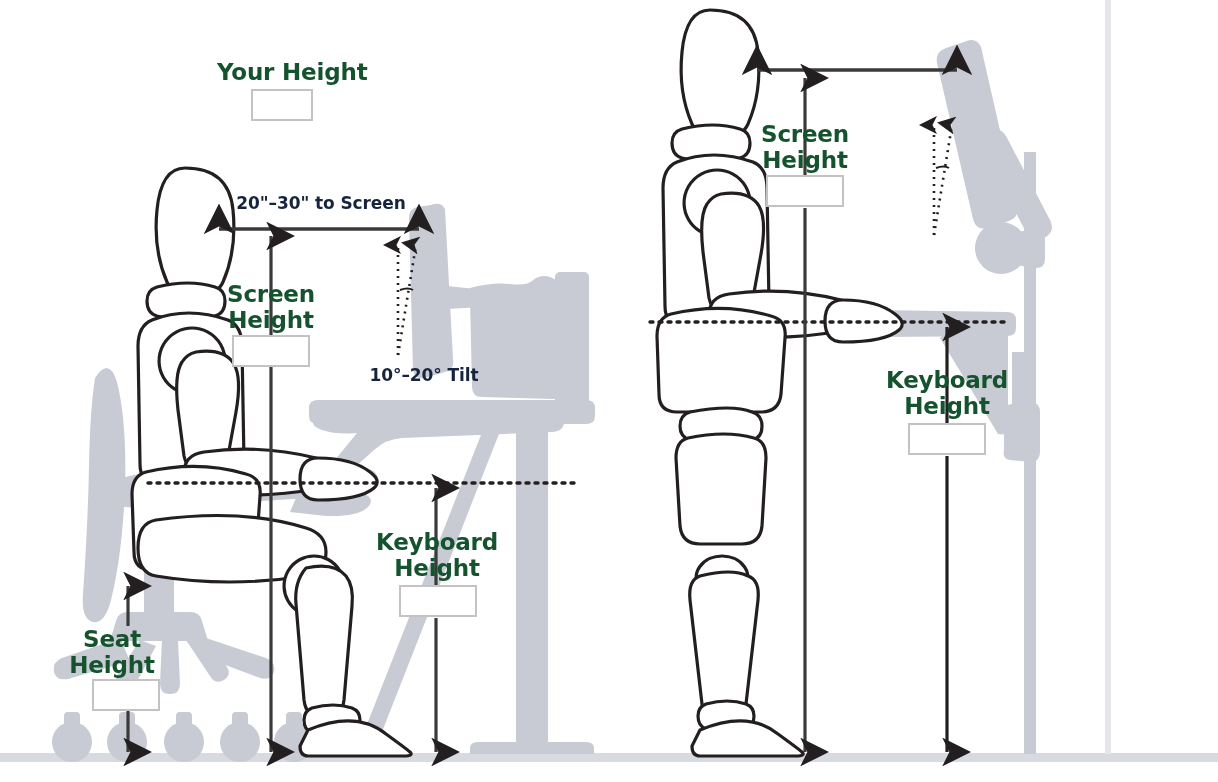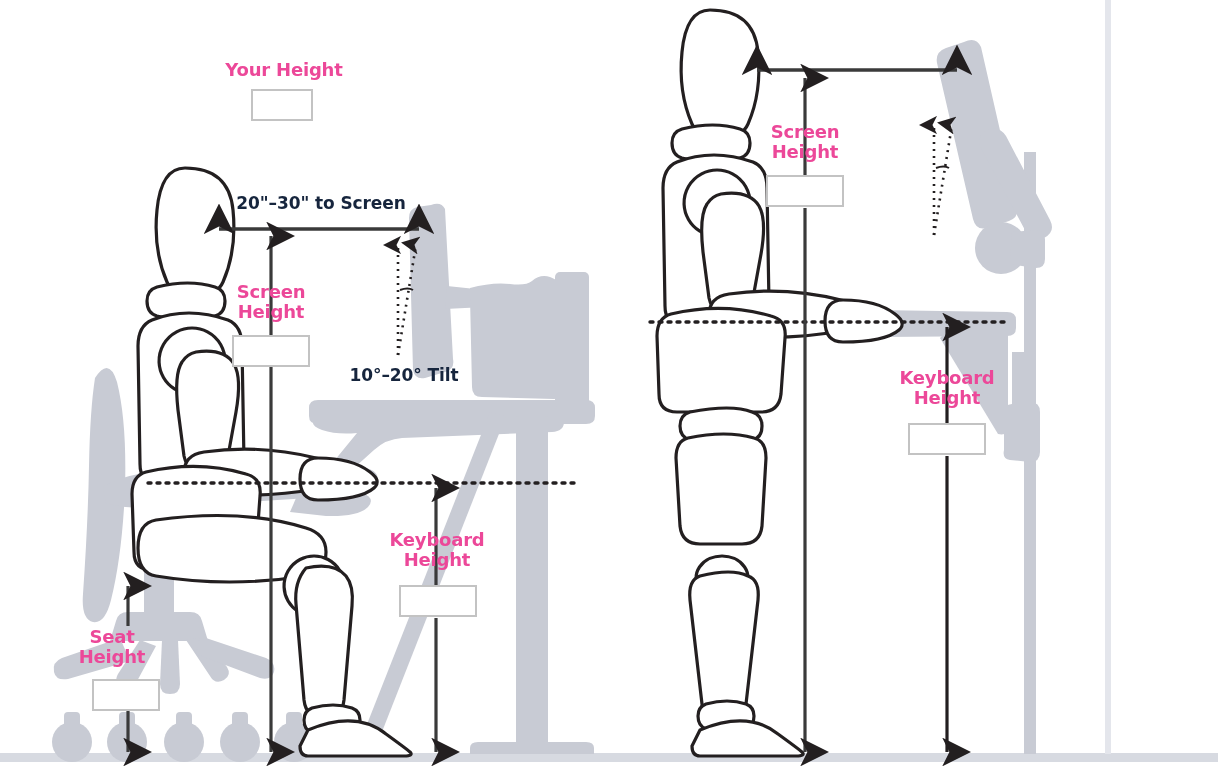--- a/index.html
+++ b/index.html
@@ -29,22 +29,22 @@
   .lbl {
     position: absolute;
     font-family: "DejaVu Sans", "Liberation Sans", sans-serif;
     font-weight: bold;
     white-space: nowrap;
     line-height: 1.12;
     text-align: center;
     pointer-events: none;
   }
   .lbl-red {
-    color: #ec4899;
-    font-size: 18px;
+    color: #14532d;
+    font-size: 23px;
     letter-spacing: -0.2px;
   }
   .lbl-dark {
     color: #16253d;
     font-size: 17px;
     letter-spacing: -0.1px;
   }
   
   .vbox {
     position: absolute;
@@ -238,21 +238,21 @@
   <input class="vbox" type="text" style="left: 251px; top: 89px; width: 62px; height: 32px;" placeholder="">
 
   <div class="lbl lbl-dark" style="left:223px; top:194px; width:196px;">20"–30" to Screen</div>
 
   <div class="lbl lbl-red" style="left:208px; top:282px; width:126px;">
     <span>Screen</span><br>
     <span>Height</span>
   </div>
   <input class="vbox" type="text" style="left: 232px; top: 335px; width: 78px; height: 32px;" placeholder="">
 
-  <div class="lbl lbl-dark" style="left:336px; top:366px; width:136px;">10°–20° Tilt</div>
+  <div class="lbl lbl-dark" style="left:356px; top:366px; width:136px;">10°–20° Tilt</div>
 
   <div class="lbl lbl-red" style="left:372px; top:530px; width:130px;">
     <span>Keyboard</span><br>
     <span>Height</span>
   </div>
   <input class="vbox" type="text" style="left: 399px; top: 585px; width: 78px; height: 32px;" placeholder="">
 
   <div class="lbl lbl-red" style="left:50px; top:627px; width:124px;">
     <span>Seat</span><br>
     <span>Height</span>

